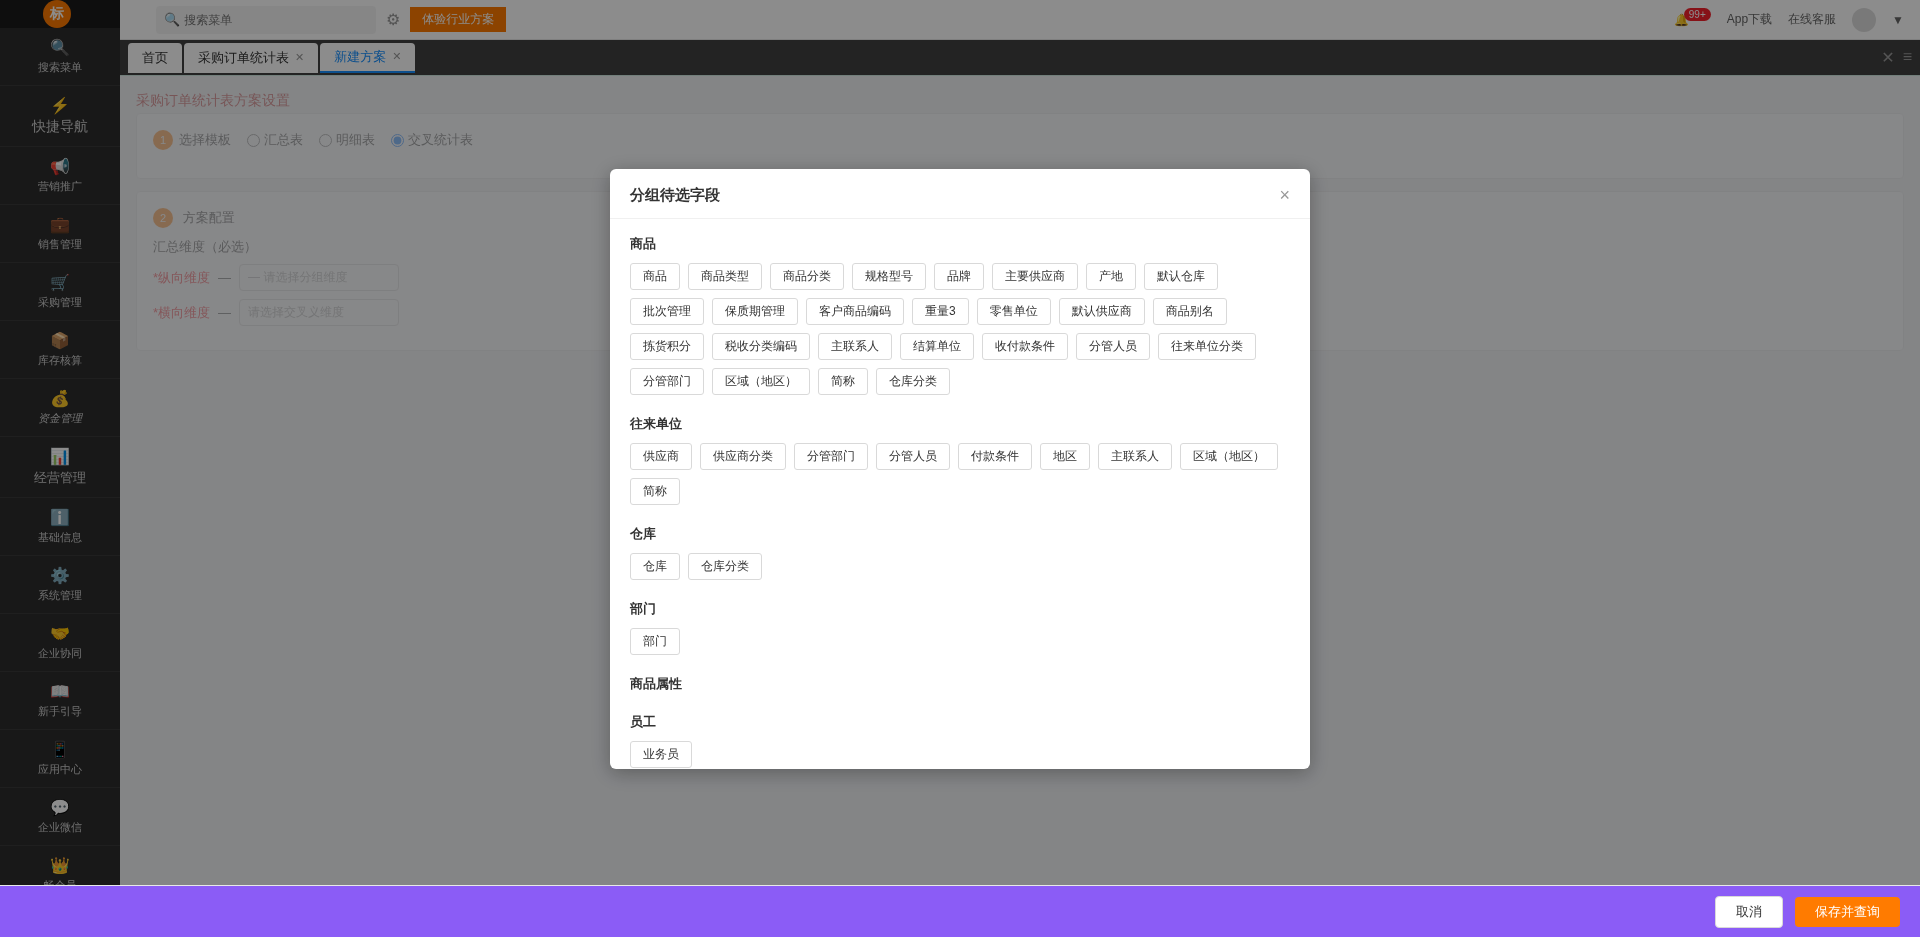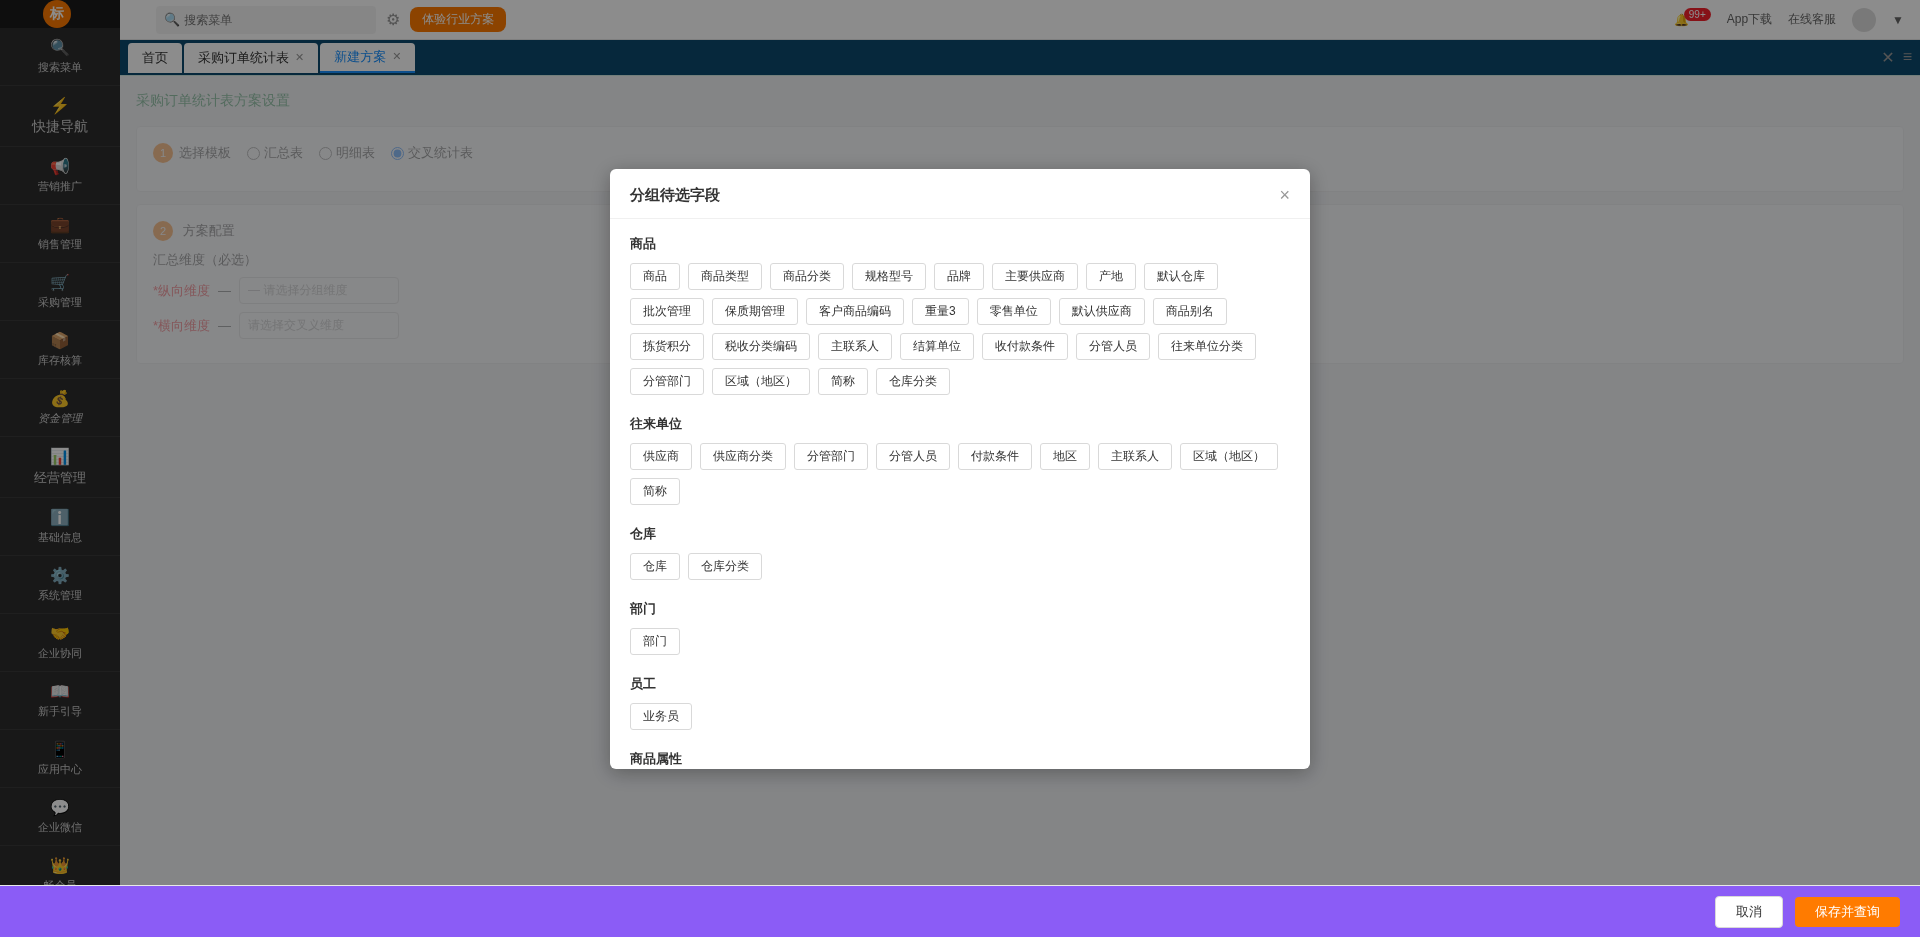--- a/index.html
+++ b/index.html
@@ -37,21 +37,21 @@
       height: 28px;
     }
     .top-bar-search input {
       border: none; background: transparent; font-size: 12px; outline: none; width: 100%;
     }
     .top-bar-btn {
       margin-left: 10px;
       background: #ff7b00;
       color: white;
       border: none;
-      border-radius: 8px;
+      border-radius: 0;
       padding: 4px 12px;
       cursor: pointer;
       font-size: 12px;
     }
     .top-bar-right {
       margin-left: auto;
       display: flex;
       align-items: center;
       gap: 16px;
       font-size: 12px;
@@ -64,21 +64,21 @@
       padding: 1px 5px;
       font-size: 10px;
       margin-left: -6px;
       margin-top: -10px;
     }
     .avatar { width: 24px; height: 24px; background: #ddd; border-radius: 50%; }
 
     
     .nav-tabs {
       height: 36px;
-      background: #0c4a6e;
+      background: #404040;
       display: flex;
       align-items: center;
       padding: 0 8px;
       position: fixed;
       top: 40px; left: 120px; right: 0;
       z-index: 99;
       border-bottom: 1px solid #d0e8e0;
     }
     .nav-tab {
       height: 30px;
@@ -133,22 +133,22 @@
     .sidebar-bottom-btn { color: #ccc; font-size: 18px; cursor: pointer; }
 
     
     .main {
       margin-left: 120px;
       margin-top: 76px;
       padding: 16px;
     }
     .page-title {
       font-size: 14px;
-      color: #15803d;
-      margin-bottom: 16px;
+      color: #b91c1c;
+      margin-bottom: 3px;
     }
     .section-box {
       background: #fff;
       border-radius: 4px;
       padding: 16px;
       margin-bottom: 12px;
       border: 1px solid #e8e8e8;
     }
 
     
@@ -486,28 +486,28 @@
             <span class="field-tag">仓库分类</span>
           </div>
         </div>
         <div class="field-section">
           <div class="field-section-title">部门</div>
           <div class="field-tags">
             <span class="field-tag">部门</span>
           </div>
         </div>
         <div class="field-section">
+          <div class="field-section-title">商品属性</div>
+        </div>
+        <div class="field-section">
           <div class="field-section-title">员工</div>
           <div class="field-tags">
             <span class="field-tag">业务员</span>
           </div>
         </div>
-        <div class="field-section">
-          <div class="field-section-title">商品属性</div>
-        </div>
       </div>
   </div>
 </div>
 
 <div class="footer-bar">
   <button class="btn-cancel">取消</button>
   <button class="btn-save">保存并查询</button>
 </div>
 
 </body></html>

